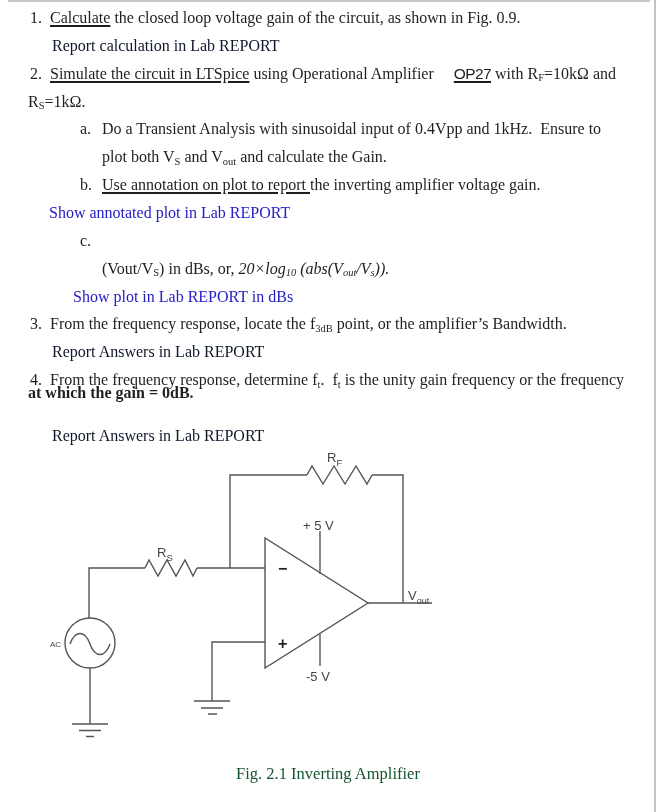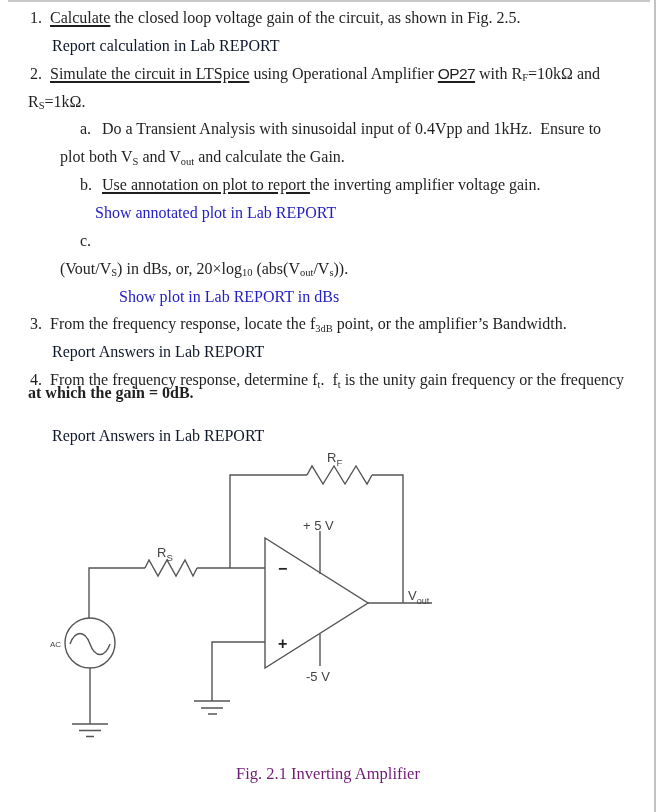--- a/index.html
+++ b/index.html
@@ -19,48 +19,48 @@
   .line{
     position:absolute;left:0;width:656px;
     font-size:16px;line-height:20px;color:#1f1f1f;
     white-space:pre;box-sizing:border-box;
   }
   .line .marker{position:absolute;top:0;}
   .k-item{padding-left:50px}        .k-item .marker{left:30px}
   .k-cont-item{padding-left:28px}
   .k-blue-item{padding-left:52px;color:#0f172a}
   .k-sub{padding-left:102px}       .k-sub .marker{left:80px}
-  .k-cont-sub{padding-left:60px}
-  .k-blue-sub{padding-left:95px;color:#2520c6}
+  .k-cont-sub{padding-left:102px}
+  .k-blue-sub{padding-left:49px;color:#2520c6}
 
   .b{font-weight:normal}
   .u{text-decoration:underline;text-decoration-thickness:1.5px;text-underline-offset:2px;}
-  .i{}
-  .sans{font-family:"Liberation Sans",sans-serif;letter-spacing:-0.6px;font-size:15.5px;}
+  .i{font-style:italic}
+  .sans{font-family:"Liberation Sans",sans-serif;letter-spacing:-0.6px;font-size:15.5px;margin-left:16px;}
   .sb{font-size:10.5px;position:relative;top:2.5px;}
 
   
   .fig-svg{position:absolute;left:0;top:450px;}
   .fig-svg path,.fig-svg circle,.fig-svg line{fill:none;stroke:#555;stroke-width:1.4;}
   .fig-svg text{fill:#444;font-family:"Liberation Sans",sans-serif;font-size:13px;stroke:none;}
   .fig-svg .pin{fill:#222;font-weight:bold;font-size:16px;}
   .fig-svg .tiny{font-size:8px;}
   .caption{
     position:absolute;top:764px;left:0;width:656px;
-    text-align:center;font-size:16.5px;color:#701a75;
+    text-align:center;font-size:16.5px;color:#14532d;
   }
 </style>
 </head>
 <body>
 
 <div class="top-strip"></div>
 <div class="right-edge"></div>
 
 <div class="doc">
-    <div class="line k-item" style="top: 8px;"><span class="marker">1.</span><span class="b u">Calculate</span><span> the closed loop voltage gain of the circuit, as shown in Fig. 2.5.</span></div>
+    <div class="line k-item" style="top: 8px;"><span class="marker">1.</span><span class="b u">Calculate</span><span> the closed loop voltage gain of the circuit, as shown in Fig. 0.9.</span></div>
     <div class="line k-blue-item" style="top: 35.85px;"><span>Report calculation in Lab REPORT</span></div>
     <div class="line k-item" style="top: 63.7px;"><span class="marker">2.</span><span class="b u">Simulate the circuit in LTSpice</span><span> using Operational Amplifier </span><span class="b u sans">OP27</span><span> with </span><span class="b">R</span><span class="b sb">F</span><span class="b">=10kΩ and</span></div>
     <div class="line k-cont-item" style="top: 91.55px;"><span class="b">R</span><span class="b sb">S</span><span class="b">=1kΩ.</span></div>
     <div class="line k-sub" style="top: 119.4px;"><span class="marker">a.</span><span>Do a Transient Analysis with sinusoidal input of </span><span class="b">0.4Vpp and 1kHz</span><span>.  Ensure to</span></div>
     <div class="line k-cont-sub" style="top: 147.25px;"><span>plot both V</span><span class="sb">S</span><span> and V</span><span class="sb">out</span><span> and calculate the Gain.</span></div>
     <div class="line k-sub" style="top: 175.1px;"><span class="marker">b.</span><span class="b u">Use annotation on plot to report </span><span>the inverting amplifier voltage gain.</span></div>
     <div class="line k-blue-sub" style="top: 202.95px;"><span>Show annotated plot in Lab REPORT</span></div>
     <div class="line k-sub" style="top: 230.8px;"><span class="marker">c.</span></div>
     <div class="line k-cont-sub" style="top: 258.65px;"><span>(Vout/V</span><span class="sb">S</span><span>) in dBs, or, </span><span class="i">20×log</span><span class="i sb">10</span><span class="i"> (abs(V</span><span class="i sb">out</span><span class="i">/V</span><span class="i sb">s</span><span class="i">)).</span></div>
     <div class="line k-blue-sub" style="top: 286.5px; margin-left: 24px;"><span>Show plot in Lab REPORT in dBs</span></div>

